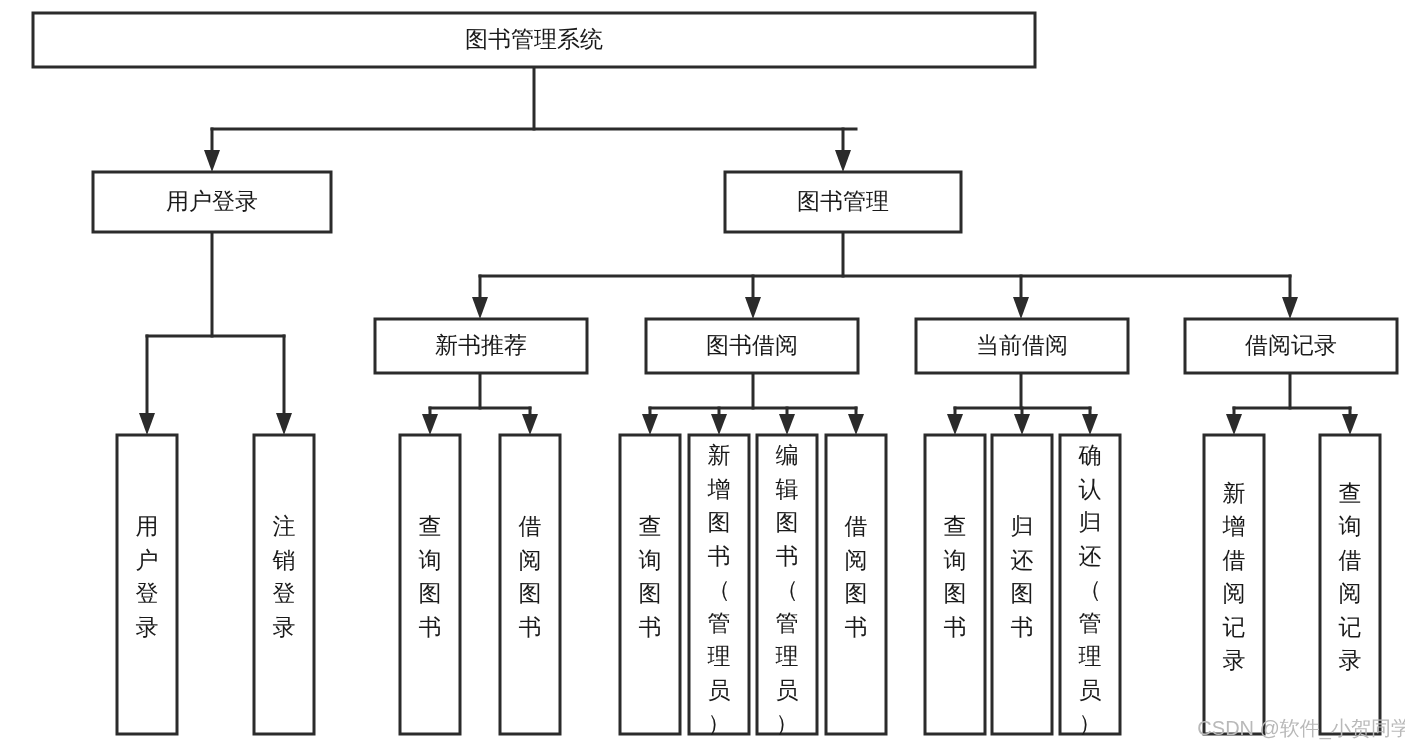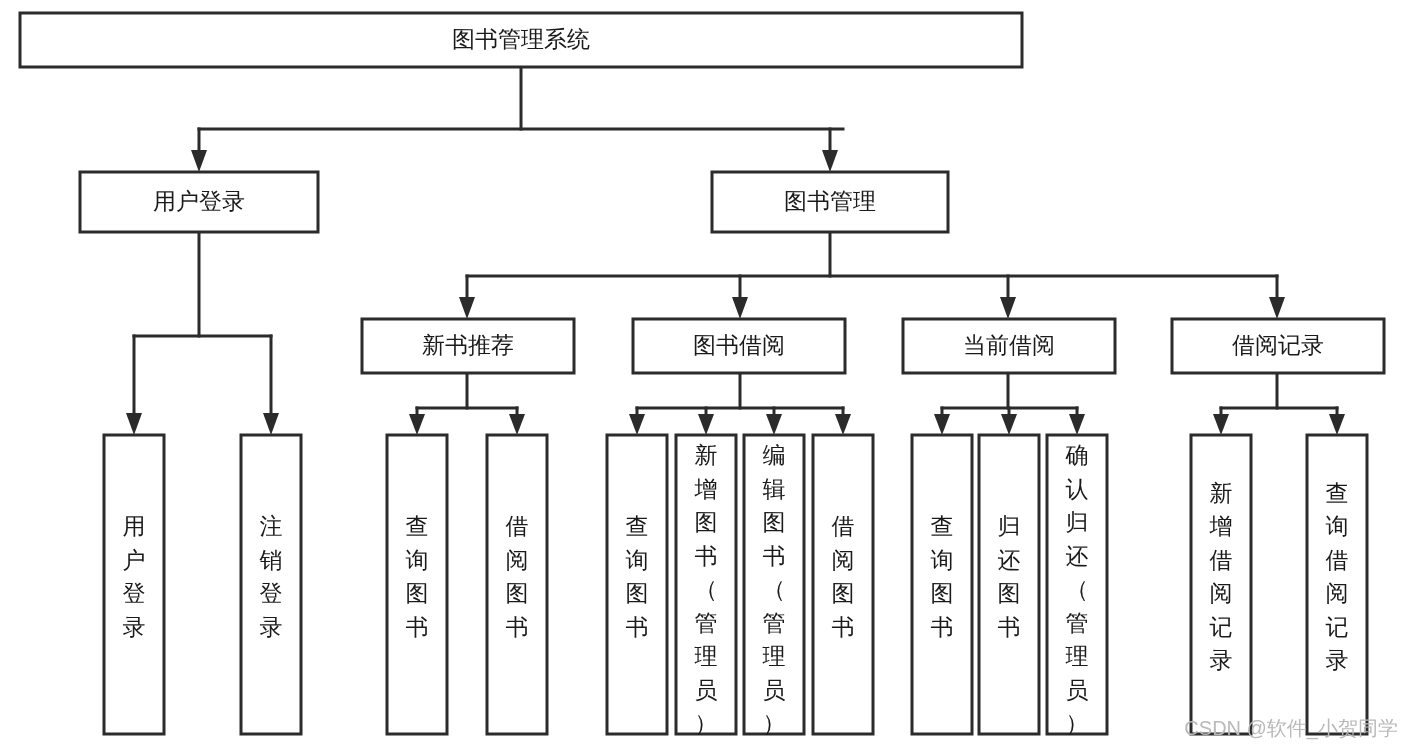--- a/index.html
+++ b/index.html
@@ -9,21 +9,21 @@
   }
   body {
     width: 1405px;
     height: 747px;
     font-family: "Liberation Sans", "DejaVu Sans", sans-serif;
     overflow: hidden;
     position: relative;
   }
   #diagram-root {
     position: absolute;
-    left: 0;
+    left: 13px;
     top: 0;
     width: 1304px;
     height: 747px;
   }
   svg.flow {
     display: block;
     width: 1405px;
     height: 747px;
   }
   .node-box {

